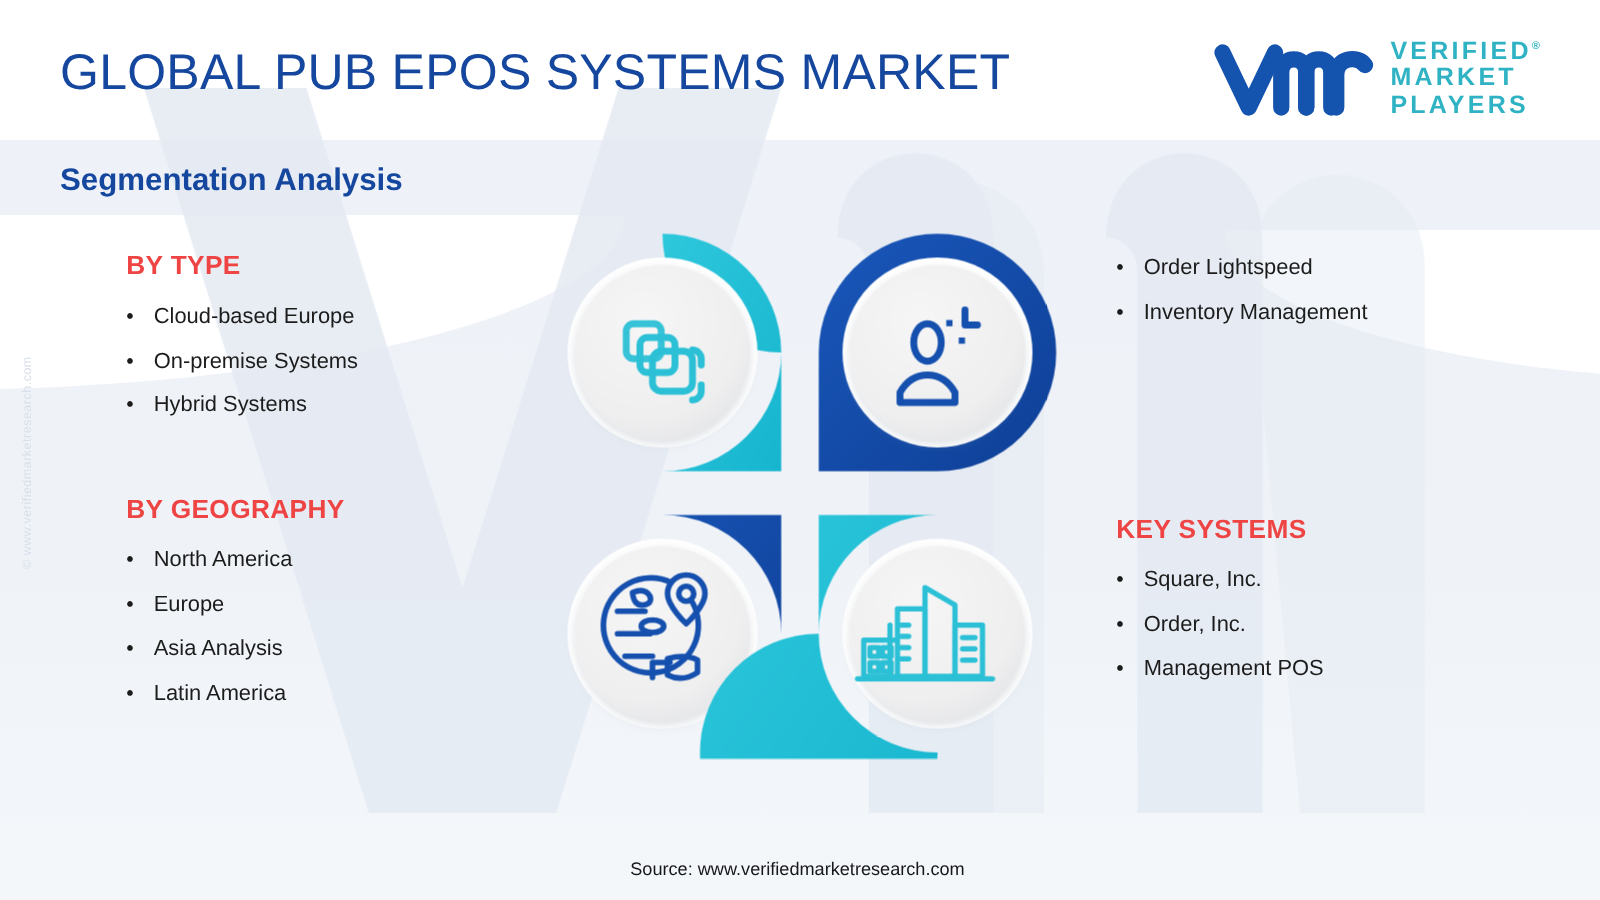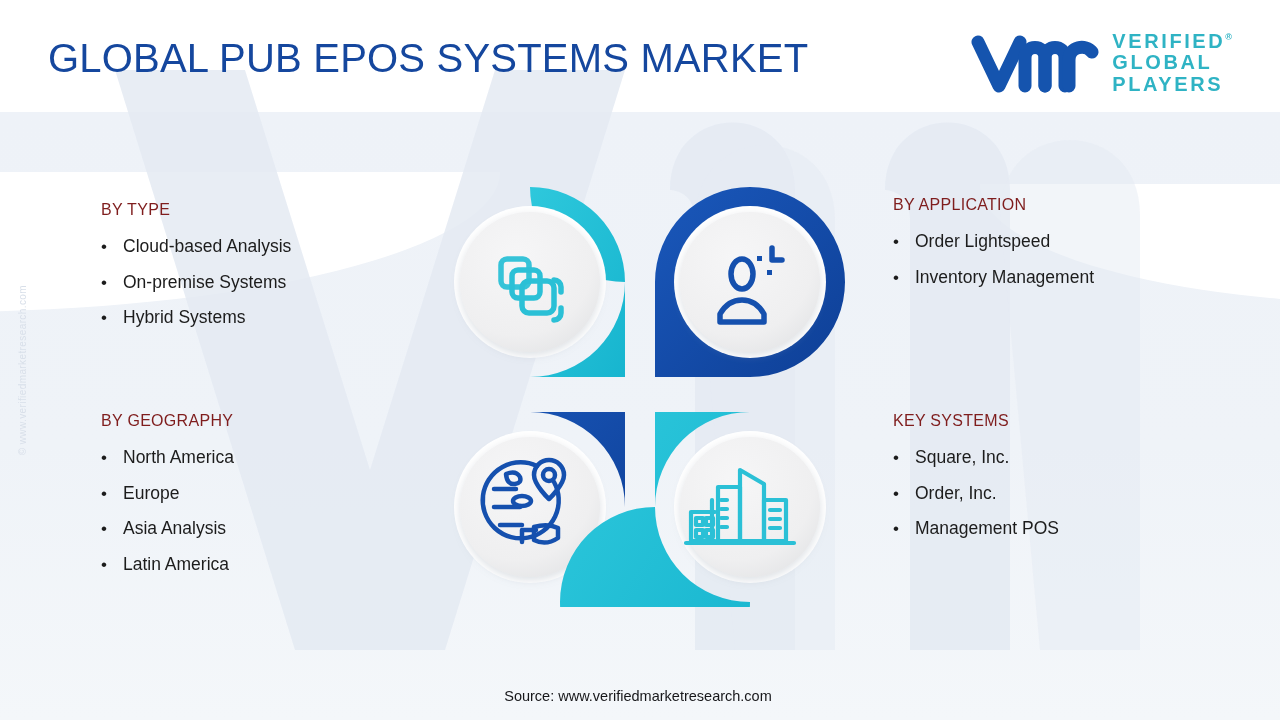--- a/index.html
+++ b/index.html
@@ -97,24 +97,24 @@
   }
   .logo-text .reg {
     font-size: 9px;
     vertical-align: super;
     letter-spacing: 0;
   }
 
   
   .seg { position: absolute; }
   .seg-head {
-    font-size: 16px;
-    font-weight: normal;
+    font-size: 21px;
+    font-weight: bold;
     letter-spacing: 0.3px;
-    color: #7f1d1d;
+    color: #ef4444;
     margin: 0 0 10px 0;
     white-space: nowrap;
   }
   .seg-list { list-style: none; margin: 0; padding: 0; }
   .seg-list li {
     display: flex;
     align-items: flex-start;
     font-size: 17.5px;
     color: #1c1c1c;
     line-height: 1;
@@ -123,21 +123,21 @@
   }
   .seg-list li .dot {
     width: 22px;
     flex: 0 0 22px;
     color: #1c1c1c;
     font-size: 17px;
     line-height: 1;
   }
 
   .seg-type      { left: 101px; top: 201px; }
-  .seg-geography { left: 101px; top: 412px; }
+  .seg-geography { left: 101px; top: 396px; }
   .seg-application { left: 893px; top: 196px; }
   .seg-players   { left: 893px; top: 412px; }
 
   
   .quad {
     position: absolute;
     left: 430px; top: 182px;
     width: 420px; height: 425px;
   }
   .quad svg { display: block; }
@@ -170,43 +170,44 @@
         <path d="M600 180 C600 80 740 80 740 180 L740 610 L640 610 Z" opacity="0.55"></path>
         <path d="M790 150 C790 60 915 60 915 150 L915 610 L815 610 L815 180 C815 150 790 150 790 150 Z"></path>
         <path d="M905 175 C905 75 1045 75 1045 175 L1045 610 L945 610 Z" opacity="0.55"></path>
       </g>
     </svg>
   </div>
 
   <div class="vert-watermark">© www.verifiedmarketresearch.com</div>
 
   <div class="title">GLOBAL PUB EPOS SYSTEMS MARKET</div>
+  <div class="subtitle">Segmentation Analysis</div>
 
   <div class="logo">
     <svg class="logo-mark" width="130" height="66" viewBox="0 0 130 66" aria-hidden="true">
       <g fill="none" stroke="#1554ae" stroke-width="13" stroke-linecap="round" stroke-linejoin="round">
         <path d="M8 12 L29 56 L50 12"></path>
         <path d="M55 56 L55 28 C55 14 75 14 75 28 L75 56"></path>
         <path d="M75 56 L75 28 C75 14 95 14 95 28 L95 56"></path>
         <path d="M99 56 L99 30 C99 16 116 14 122 22"></path>
       </g>
     </svg>
     <div class="logo-text">
       <div><span>VERIFIED</span><span class="reg">®</span></div>
-      <div>GLOBAL</div>
+      <div>MARKET</div>
       <div>PLAYERS</div>
     </div>
   </div>
 
   <div class="seg seg-type">
     <div class="seg-head">BY TYPE</div>
     <ul class="seg-list">
       <li>
           <span class="dot">•</span>
-          <span>Cloud-based Analysis</span>
+          <span>Cloud-based Europe</span>
         </li>
       <li>
           <span class="dot">•</span>
           <span>On-premise Systems</span>
         </li>
       <li>
           <span class="dot">•</span>
           <span>Hybrid Systems</span>
         </li>
     </ul>
@@ -228,21 +229,20 @@
           <span>Asia Analysis</span>
         </li>
       <li>
           <span class="dot">•</span>
           <span>Latin America</span>
         </li>
     </ul>
   </div>
 
   <div class="seg seg-application">
-    <div class="seg-head">BY APPLICATION</div>
     <ul class="seg-list">
       <li>
           <span class="dot">•</span>
           <span>Order Lightspeed</span>
         </li>
       <li>
           <span class="dot">•</span>
           <span>Inventory Management</span>
         </li>
     </ul>

